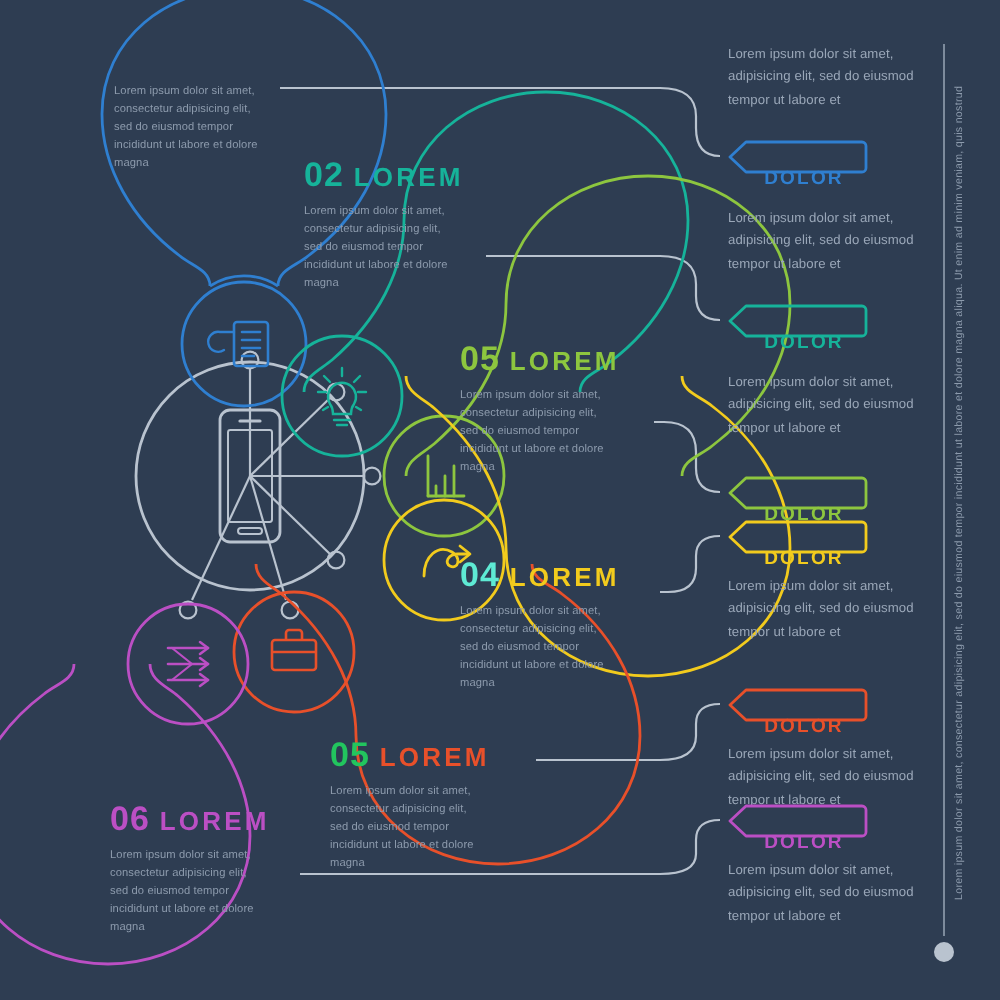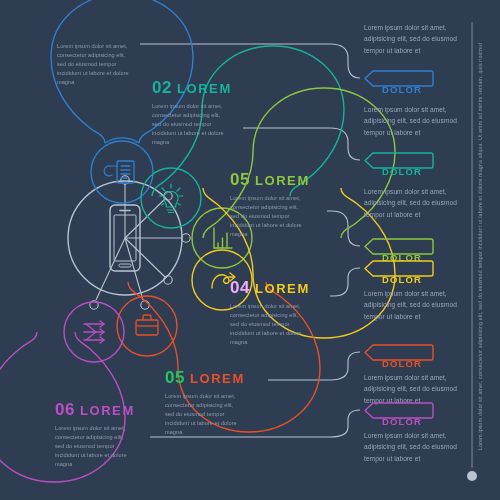--- a/index.html
+++ b/index.html
@@ -209,21 +209,21 @@
   <div class="balloon-txt" style="left:230px; top:170px; width:78px;">
     <div class="bl-head">
       <span class="bl-num" style="color:#8dc63f">05</span>
       <span class="bl-word" style="color:#8dc63f">LOREM</span>
     </div>
     <div class="bl-body">Lorem ipsum dolor sit amet, consectetur adipisicing elit, sed do eiusmod tempor incididunt ut labore et dolore magna</div>
   </div>
 
   <div class="balloon-txt" style="left:230px; top:278px; width:78px;">
     <div class="bl-head">
-      <span class="bl-num" style="color:#f0abfc">04</span>
+      <span class="bl-num" style="color:#5eead4">04</span>
       <span class="bl-word" style="color:#f2cb1d">LOREM</span>
     </div>
     <div class="bl-body">Lorem ipsum dolor sit amet, consectetur adipisicing elit, sed do eiusmod tempor incididunt ut labore et dolore magna</div>
   </div>
 
   <div class="balloon-txt" style="left:165px; top:368px; width:78px;">
     <div class="bl-head">
       <span class="bl-num" style="color:#22c55e">05</span>
       <span class="bl-word" style="color:#e8502a">LOREM</span>
     </div>

